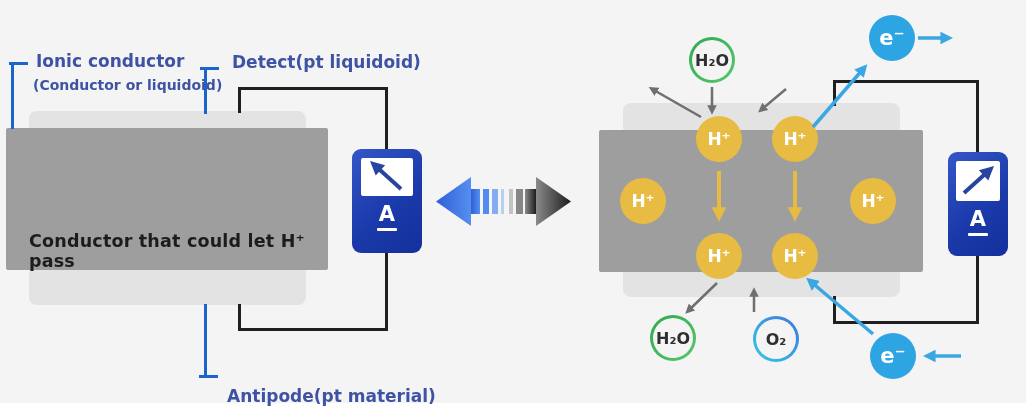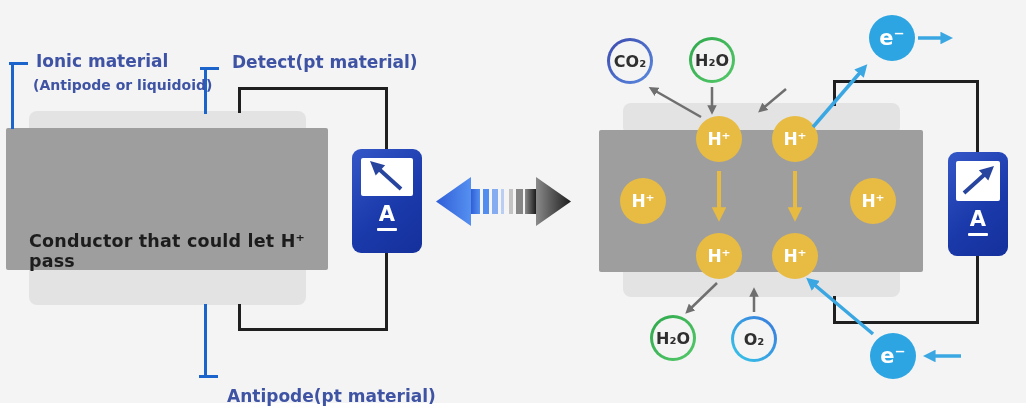--- a/index.html
+++ b/index.html
@@ -59,23 +59,23 @@
   <div class="abs conductor" style="left:6px;top:128px;width:322px;height:142px;"></div>
   <div class="abs conductor-text" style="left:29px;top:187px;width:280px;margin-top:44px;">Conductor that could let H⁺ pass</div>
 
   <div class="abs tick" style="left:9px;top:62px;width:19px;height:3px;"></div>
   <div class="abs tick" style="left:11px;top:62px;width:3px;height:67px;"></div>
   <div class="abs tick" style="left:200px;top:67px;width:19px;height:3px;"></div>
   <div class="abs tick" style="left:204px;top:67px;width:3px;height:47px;"></div>
   <div class="abs tick" style="left:204px;top:304px;width:3px;height:74px;"></div>
   <div class="abs tick" style="left:199px;top:375px;width:19px;height:3px;"></div>
 
-  <div class="abs lbl lbl-main" style="left:36px;top:51px;">Ionic material</div>
-  <div class="abs lbl lbl-sub" style="left:33px;top:77px;">(Antipode or liquidoid)</div>
-  <div class="abs lbl lbl-main" style="left:232px;top:52px;">Detect(pt material)</div>
+  <div class="abs lbl lbl-main" style="left:36px;top:51px;">Ionic conductor</div>
+  <div class="abs lbl lbl-sub" style="left:33px;top:77px;">(Conductor or liquidoid)</div>
+  <div class="abs lbl lbl-main" style="left:232px;top:52px;">Detect(pt liquidoid)</div>
   <div class="abs lbl lbl-main" style="left:227px;top:367px;margin-top:19px;">Antipode(pt material)</div>
 
   <div class="abs wire" style="left:238px;top:87px;width:150px;height:3px;"></div>
   <div class="abs wire" style="left:238px;top:87px;width:3px;height:26px;"></div>
   <div class="abs wire" style="left:385px;top:87px;width:3px;height:64px;"></div>
   <div class="abs wire" style="left:385px;top:250px;width:3px;height:81px;"></div>
   <div class="abs wire" style="left:238px;top:328px;width:150px;height:3px;"></div>
   <div class="abs wire" style="left:238px;top:304px;width:3px;height:27px;"></div>
 
   <div class="abs meter" style="left:352px;top:149px;width:70px;height:104px;">
@@ -127,37 +127,32 @@
   <div class="abs circle ion" style="left:850px;top:178px;">
       <span>H⁺</span>
     </div>
   <div class="abs circle ion" style="left:696px;top:233px;">
       <span>H⁺</span>
     </div>
   <div class="abs circle ion" style="left:772px;top:233px;">
       <span>H⁺</span>
     </div>
 
-  <div class="abs circle ring ring-co2" style="left:607px;top:38px;">
-    <div class="ring-inner">
-        <span>CO₂</span>
-      </div>
-  </div>
   <div class="abs circle ring ring-green" style="left:689px;top:37px;">
     <div class="ring-inner">
         <span>H₂O</span>
       </div>
   </div>
 
   <div class="abs circle ring ring-green" style="left:650px;top:315px;">
     <div class="ring-inner">
         <span>H₂O</span>
       </div>
   </div>
-  <div class="abs circle ring ring-o2" style="left:731px;top:316px;">
+  <div class="abs circle ring ring-o2" style="left:753px;top:316px;">
     <div class="ring-inner">
         <span>O₂</span>
       </div>
   </div>
 
   <div class="abs circle electron" style="left:869px;top:15px;">
       <span>e⁻</span>
     </div>
   <div class="abs circle electron" style="left:870px;top:333px;">
       <span>e⁻</span>

